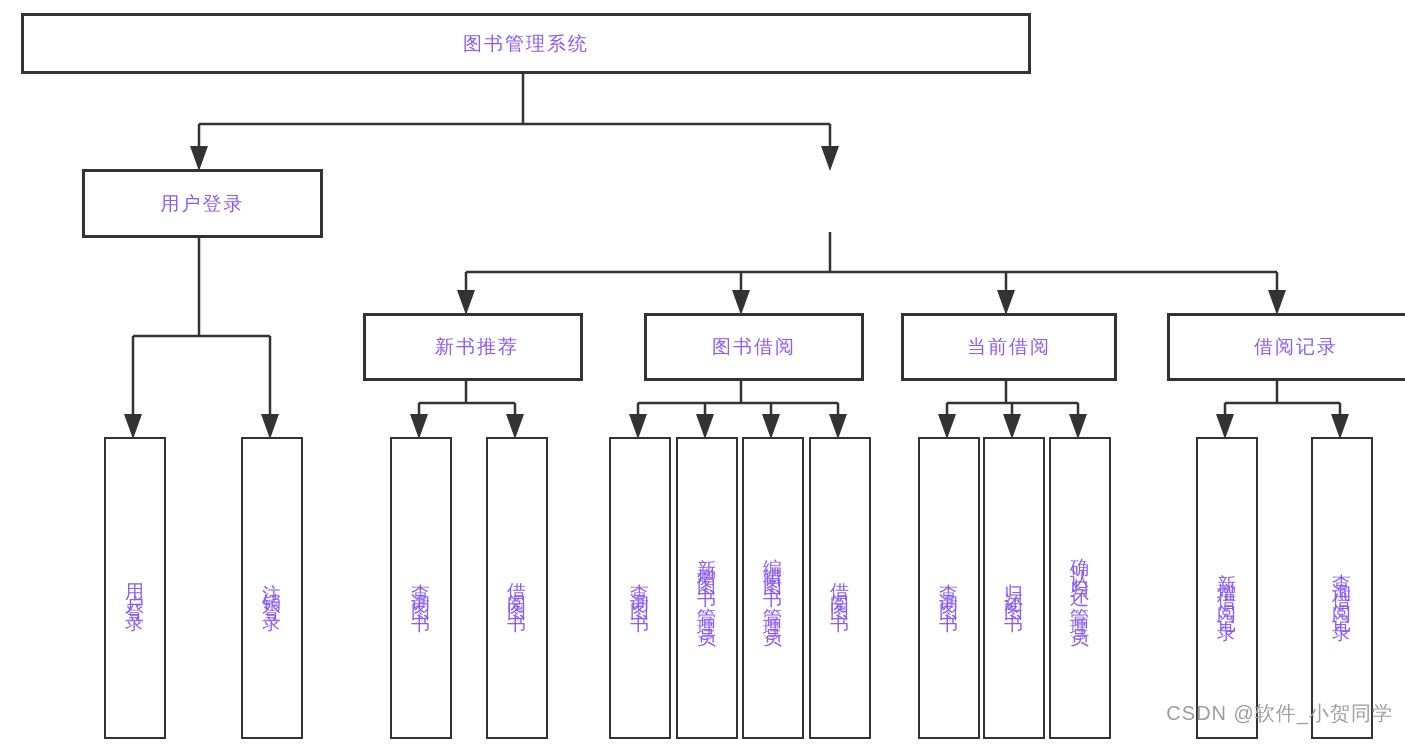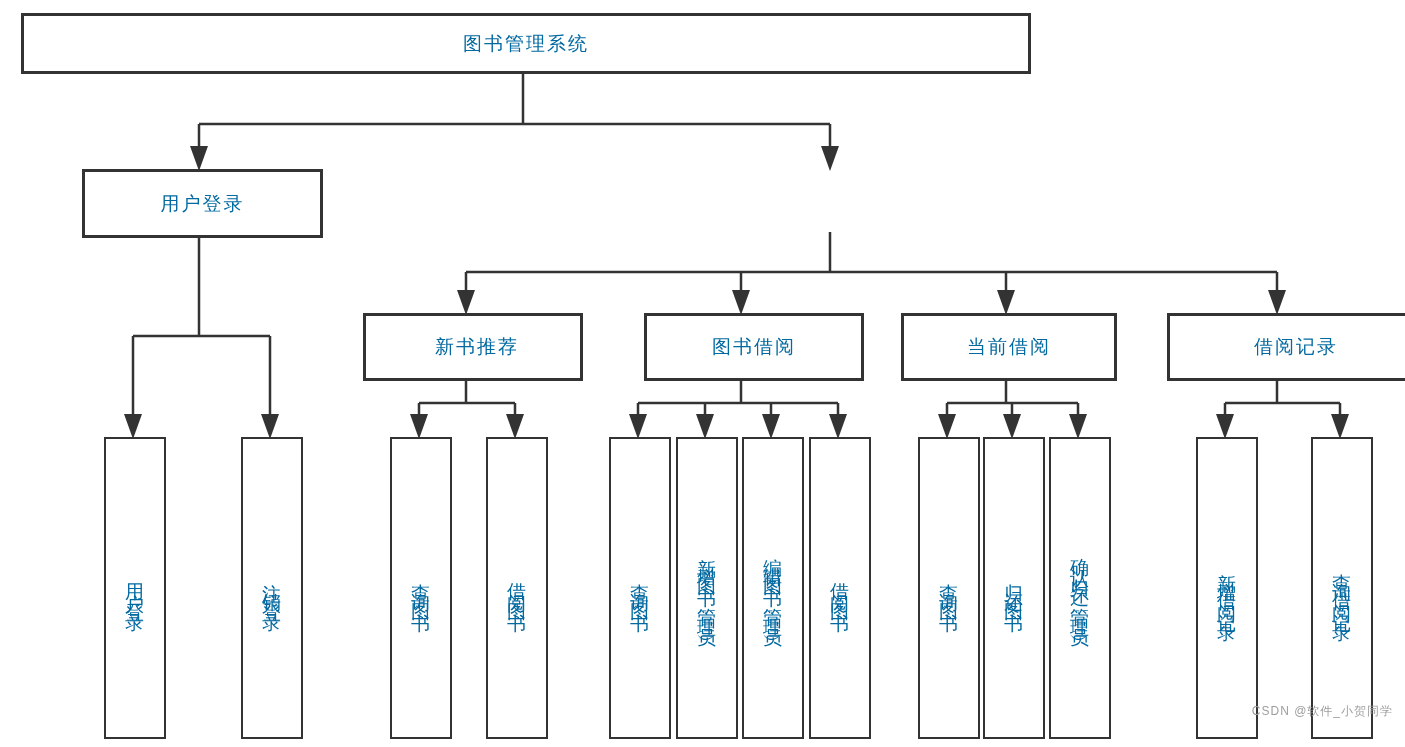--- a/index.html
+++ b/index.html
@@ -25,42 +25,42 @@
     fill: #333333;
     stroke: none;
   }
   .node {
     position: absolute;
     background: #ffffff;
     border: 3px solid #333333;
     display: flex;
     align-items: center;
     justify-content: center;
-    color: #0369a1;
+    color: #8b5cf6;
   }
   .node span {
     font-size: 19px;
     letter-spacing: 2px;
     white-space: nowrap;
   }
   .node.leaf { border-width: 2px; }
   .node.leaf span {
     writing-mode: vertical-lr;
     text-orientation: mixed;
     font-size: 19px;
     letter-spacing: 10px;
     line-height: 1;
     white-space: normal;
   }
   .watermark {
     position: absolute;
     right: 12px;
-    bottom: 27px;
+    bottom: 20px;
     color: #9e9e9e;
-    font-size: 12px;
+    font-size: 20px;
     letter-spacing: 1px;
     z-index: 5;
   }
 </style>
 </head>
 <body>
 
 <div class="canvas">
 
   <svg class="connectors" viewBox="0 0 1405 747">

